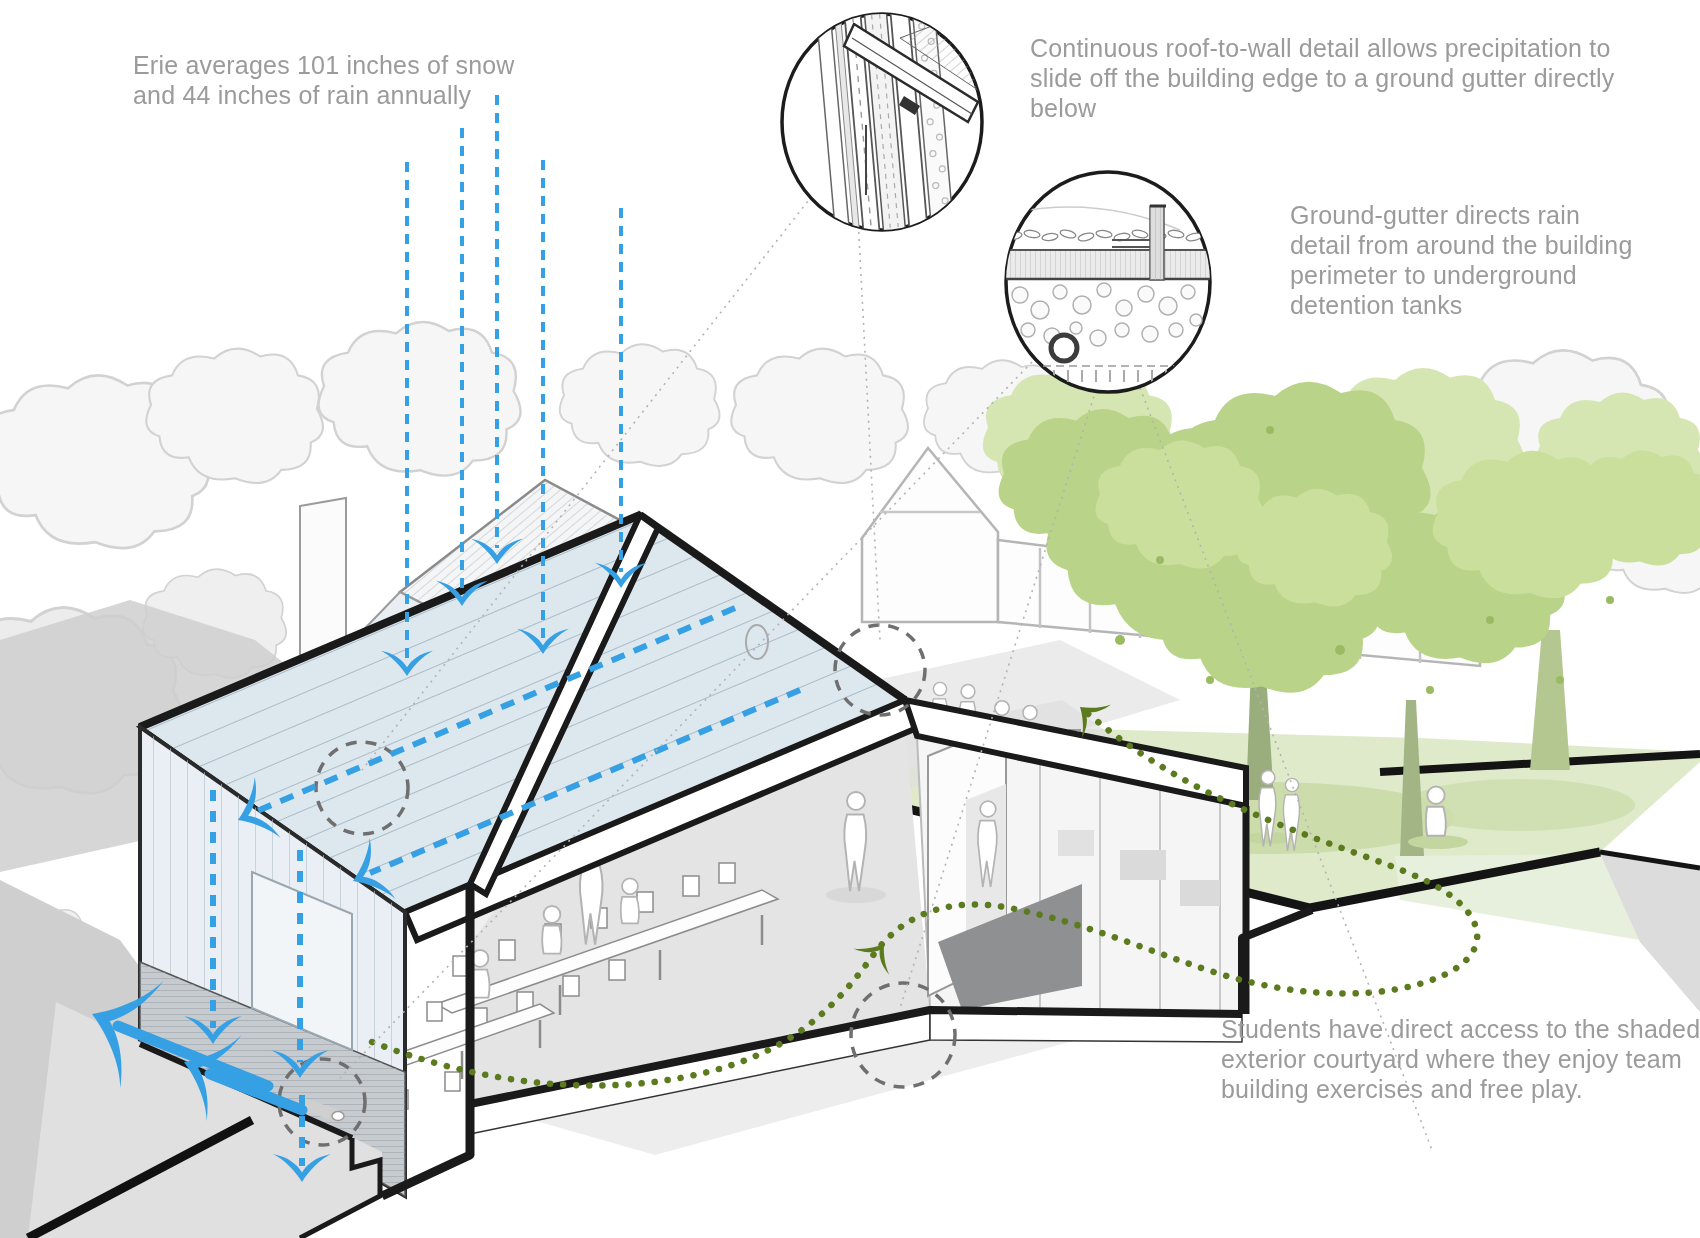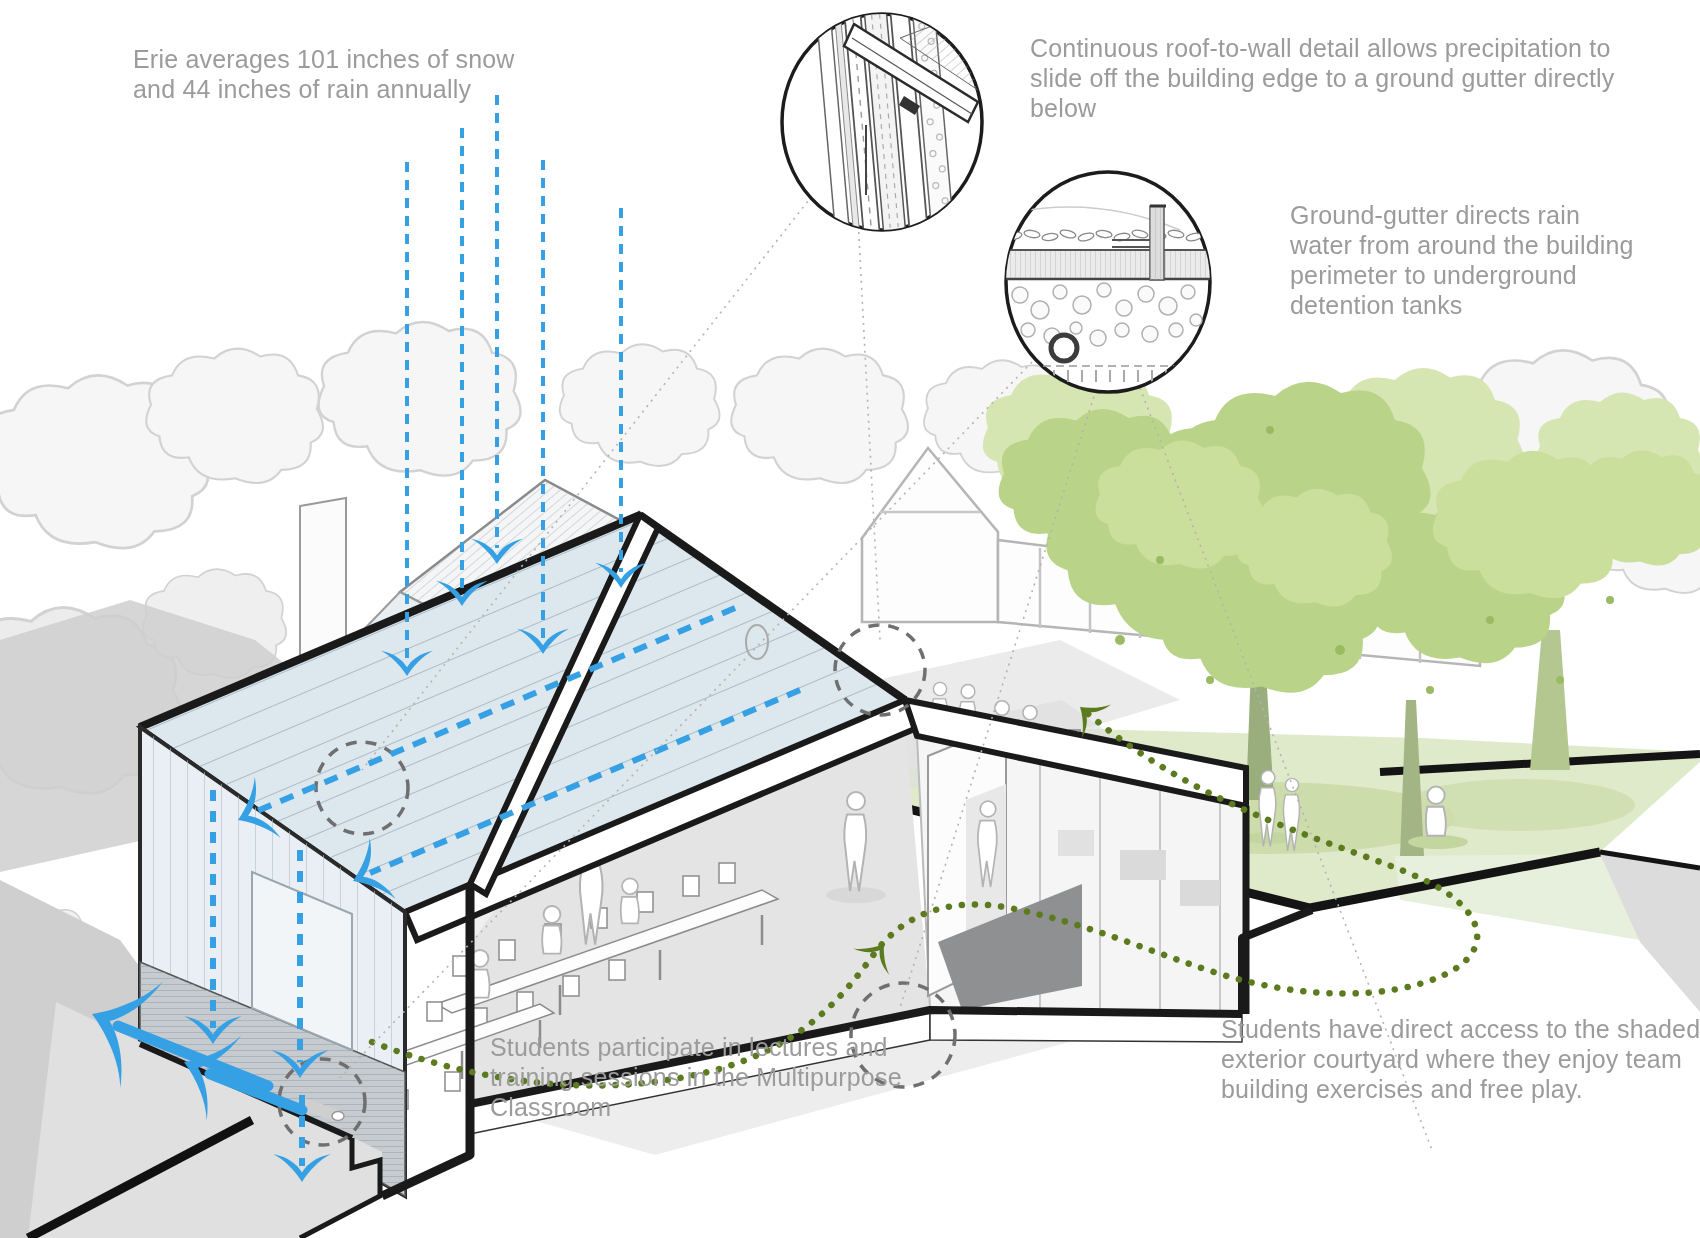--- a/index.html
+++ b/index.html
@@ -426,28 +426,25 @@
       </g>
       <rect x="1150" y="206" width="14" height="74" fill="#dddddd" stroke="#555555" stroke-width="1.5"></rect>
       <rect x="1150" y="206" width="14" height="74" fill="url(#sandP)"></rect>
       <line x1="1150" y1="240" x2="1112" y2="240" stroke="#555555" stroke-width="2"></line>
       <line x1="1150" y1="247" x2="1112" y2="247" stroke="#555555" stroke-width="2"></line>
       <line x1="1150" y1="206" x2="1166" y2="206" stroke="#333333" stroke-width="3"></line>
     </g>
   </g>
 </svg>
 
-<div class="ann" style="left:133px;top:44px;width:470px">Erie averages 101 inches of snow
+<div class="ann" style="left:133px;top:50px;width:470px">Erie averages 101 inches of snow
 and 44 inches of rain annually</div>
 <div class="ann" style="left:1030px;top:33px;width:660px">Continuous roof-to-wall detail allows precipitation to
 slide off the building edge to a ground gutter directly
 below</div>
 <div class="ann" style="left:1290px;top:200px;width:400px">Ground-gutter directs rain
-water from around the building
+detail from around the building
 perimeter to underground
 detention tanks</div>
-<div class="ann" style="left:490px;top:1032px;width:440px">Students participate in lectures and
-training sessions in the Multipurpose
-Classroom</div>
 <div class="ann" style="left:1221px;top:1014px;width:510px">Students have direct access to the shaded
 exterior courtyard where they enjoy team
 building exercises and free play.</div>
 </div>
 
 </body></html>

